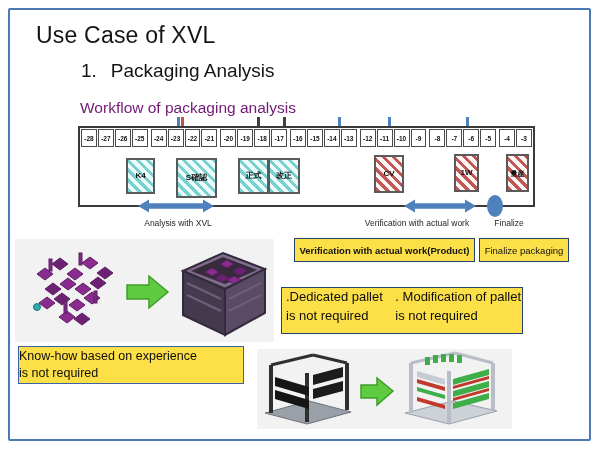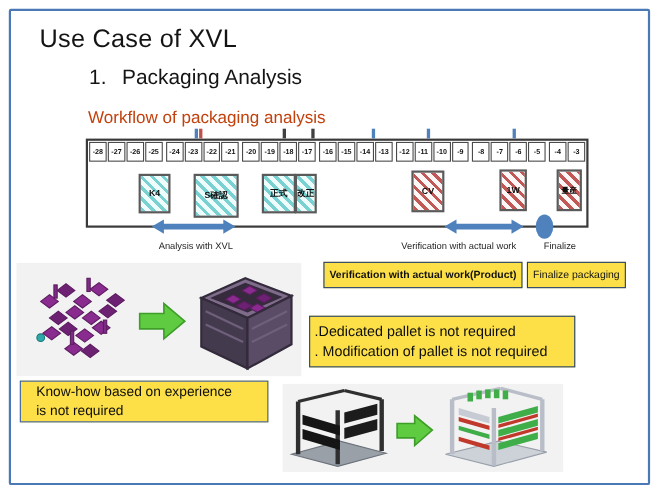--- a/index.html
+++ b/index.html
@@ -10,65 +10,65 @@
   }
   html,body{margin:0;padding:0;background:#fff;}
   .page{position:relative;width:600px;height:449px;background:#ffffff;
         font-family:"Liberation Sans", sans-serif;overflow:hidden;}
   .slide-frame{position:absolute;left:8px;top:8px;width:579px;height:429px;
         border:2px solid var(--slide-border);border-radius:2px;background:#fff;}
 
   .title{position:absolute;left:36px;top:22px;font-size:23px;color:#141414;letter-spacing:.2px;}
   .subtitle{position:absolute;left:56px;top:60px;font-size:19px;color:#141414;margin-left:25px;}
   .subtitle .num{margin-right:14px;}
-  .workflow-heading{position:absolute;left:80px;top:99px;font-size:15.5px;color:#c2410c;}
+  .workflow-heading{position:absolute;left:80px;top:99px;font-size:15.5px;color:#701a75;}
 
   
   .timeline{position:absolute;left:78px;top:126px;width:457px;height:81px;
             border:2px solid #3a3a3a;background:#fff;box-sizing:border-box;}
   .week-row{position:absolute;left:1px;top:1px;right:1px;height:18px;display:flex;gap:1px;}
   .week-cell{flex:1;border:1px solid #4a4a4a;background:#fff;display:flex;align-items:center;
              justify-content:center;font-size:6.5px;font-weight:bold;color:#111;
              box-sizing:border-box;overflow:hidden;}
   .week-cell:nth-child(4n+1):not(:first-child){margin-left:2px;}
 
   .milestone{position:absolute;display:flex;align-items:center;justify-content:center;
              font-size:8px;font-weight:bold;color:#101010;box-sizing:border-box;
              text-align:right;line-height:1;overflow:hidden;}
   .m-teal{background:repeating-linear-gradient(45deg,#7ad1d1 0 3px,#eefcfc 3px 7px);
           border:2px solid #5a5a5a;}
   .m-red{background:repeating-linear-gradient(45deg,#c25855 0 3px,#fdf6f6 3px 7px);
          border:2px solid #5a5a5a;}
   .ms-k4{left:46px;top:30px;width:29px;height:36px;}
   .ms-s{left:96px;top:30px;width:41px;height:40px;}
   .ms-seishiki{left:158px;top:30px;width:31px;height:36px;}
-  .ms-kaisei{left:188px;top:30px;width:20px;height:36px;}
+  .ms-kaisei{left:188px;top:30px;width:32px;height:36px;}
   .ms-cv{left:294px;top:27px;width:30px;height:38px;}
   .ms-1w{left:374px;top:26px;width:25px;height:38px;}
   .ms-ryosan{left:426px;top:26px;width:23px;height:38px;font-size:7px;}
 
   .tick{position:absolute;top:117px;width:3px;height:9px;}
 
   
   .dbl-arrow{position:absolute;}
   .phase-label{position:absolute;transform:translateX(-50%);font-size:8.5px;font-weight:normal;
                color:#262626;white-space:nowrap;}
   .finalize-oval{position:absolute;left:487px;top:195px;width:16px;height:22px;
                  background:var(--accent);border-radius:50%;}
 
   
   .callout{position:absolute;border:1.5px solid var(--box-border);background:#fde047;
            display:flex;align-items:center;justify-content:center;box-sizing:border-box;}
   .cb-verify{left:294px;top:238px;width:181px;height:24px;font-size:9.5px;font-weight:bold;color:#111;}
   .cb-finalize{left:479px;top:238px;width:90px;height:24px;font-size:9.5px;font-weight:normal;color:#111;}
-  .cb-pallet{left:281px;top:287px;width:242px;height:47px;flex-direction:column;
+  .cb-pallet{left:281px;top:287px;width:242px;height:47px;flex-direction:row;
              align-items:flex-start;justify-content:center;padding-left:4px;
              font-size:13px;color:#0d0d0d;line-height:1.45;}
   .cb-knowhow{left:18px;top:346px;width:226px;height:38px;flex-direction:column;
-              align-items:flex-start;justify-content:center;padding-left:14px;
+              align-items:flex-start;justify-content:center;
               font-size:12.5px;color:#0d0d0d;border:1.5px solid #3b62a8;line-height:1.35;}
 
   .img-panel{position:absolute;background:#f2f2f2;}
   .panel-left{left:15px;top:239px;width:259px;height:103px;}
   .panel-right{left:257px;top:349px;width:255px;height:80px;}
 </style>
 </head>
 <body>
 
 <div class="page">

